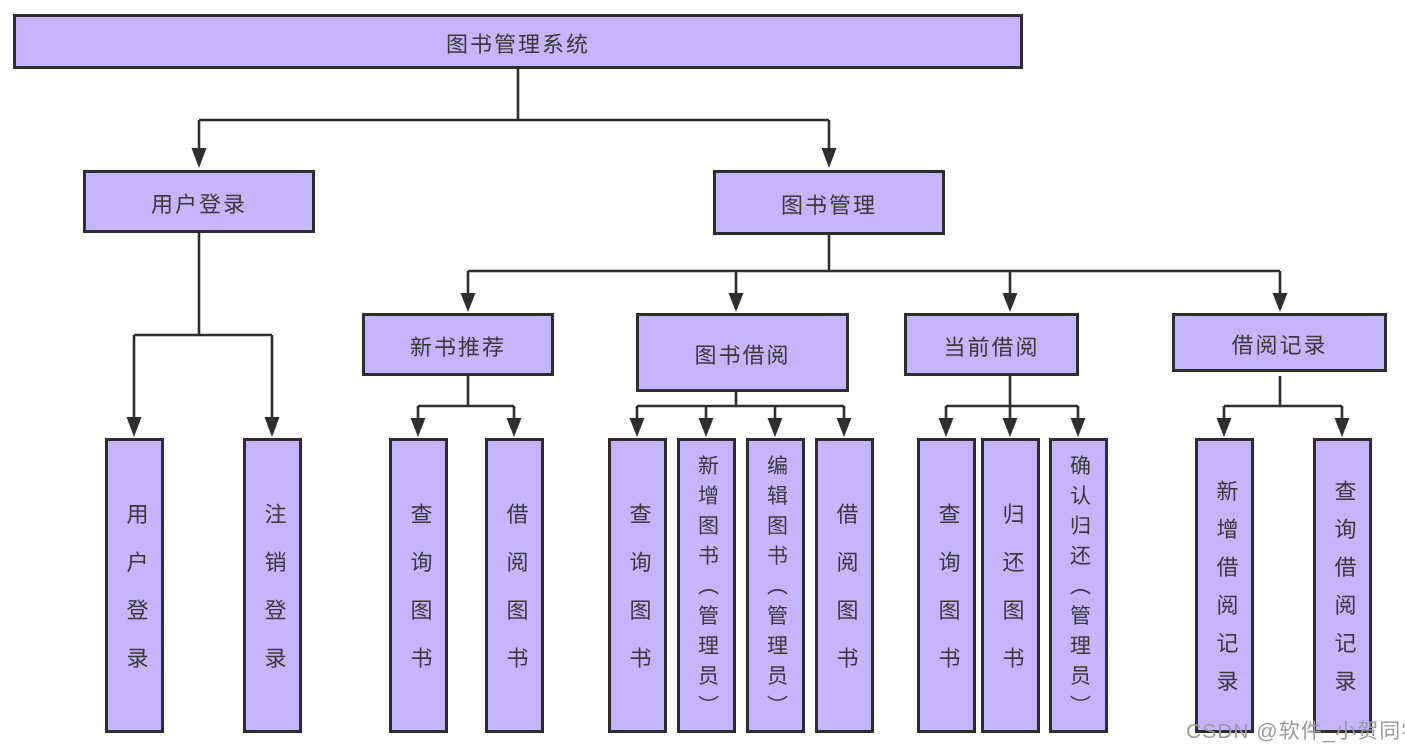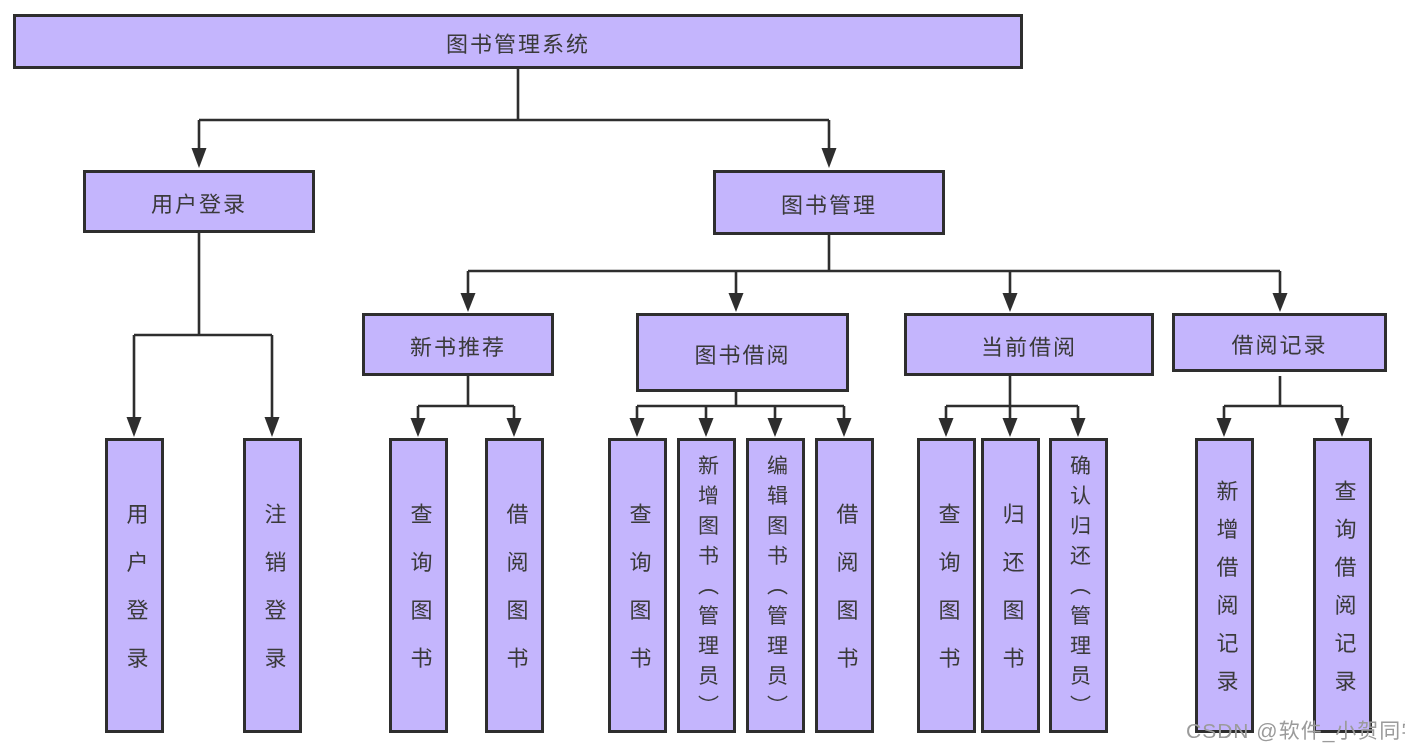--- a/index.html
+++ b/index.html
@@ -111,21 +111,21 @@
   <div class="node" style="left:713px; top:170px; width:232px; height:65px;">
     <span class="hlabel">图书管理</span>
   </div>
 
   <div class="node" style="left:362px; top:313px; width:192px; height:63px;">
     <span class="hlabel">新书推荐</span>
   </div>
   <div class="node" style="left:629px; top:313px; width:213px; height:79px;margin-left:7px;">
     <span class="hlabel">图书借阅</span>
   </div>
-  <div class="node" style="left:904px; top:313px; width:250px; height:63px;">
+  <div class="node" style="left:904px; top:313px; width:175px; height:63px;">
     <span class="hlabel">当前借阅</span>
   </div>
   <div class="node" style="left:1172px; top:313px; width:215px; height:59px;">
     <span class="hlabel">借阅记录</span>
   </div>
 
   <div class="node leaf sp-wide" style="left:105px; top:438px; width:59px; height:295px;">
     <span class="vtext">用户登录</span>
   </div>
   <div class="node leaf sp-wide" style="left:243px; top:438px; width:59px; height:295px;">

